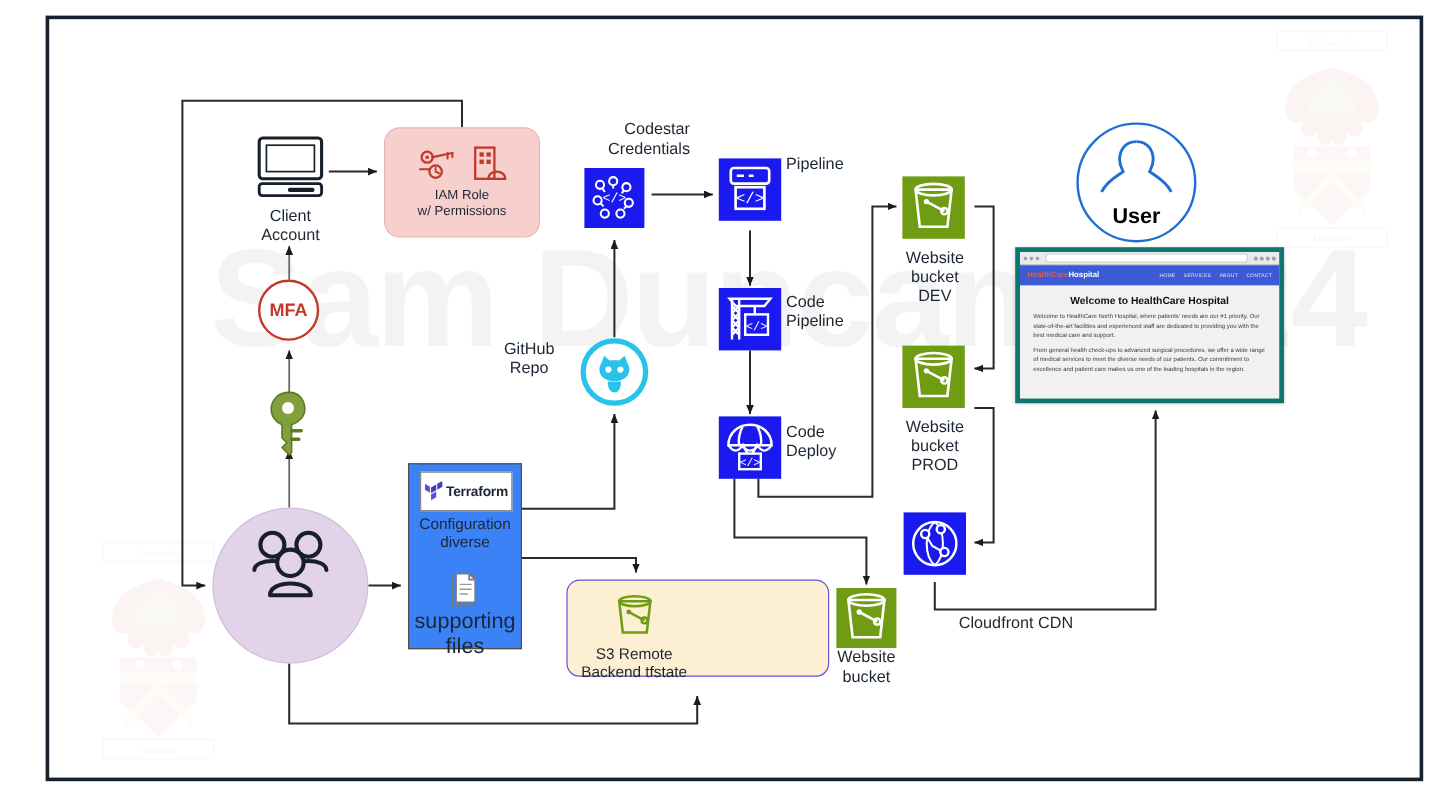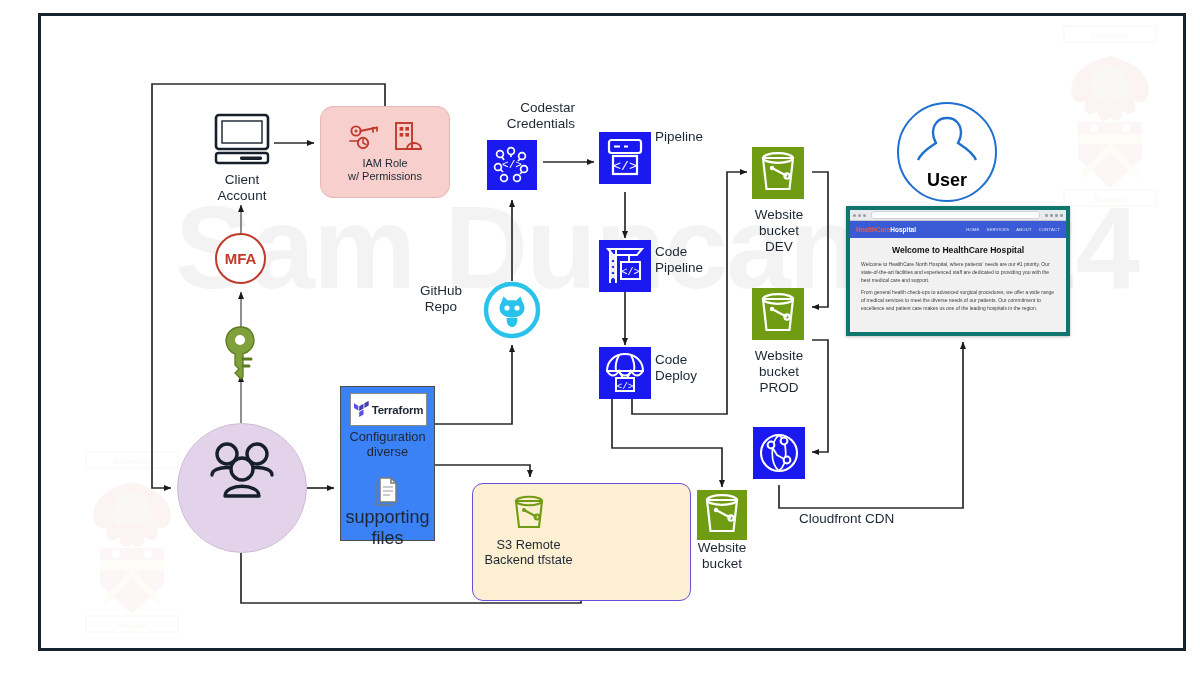--- a/index.html
+++ b/index.html
@@ -65,21 +65,21 @@
      display:flex;align-items:center;justify-content:center;gap:3px;}
   .tfwhite .tw{font-size:11.5px;font-weight:700;color:#1d2733;letter-spacing:-.2px;}
   .tfcard .t1{position:absolute;left:0;top:42px;width:100%;text-align:center;
      font-size:12.8px;line-height:1.18;color:#1d2733;white-space:pre-line;}
   .tfcard .docic{position:absolute;left:0;top:88px;width:100%;height:32px;
      display:flex;justify-content:center;align-items:center;}
   .tfcard .t2{position:absolute;left:0;top:120px;width:100%;text-align:center;
      font-size:18px;line-height:1.18;color:#1d2733;white-space:pre-line;}
 
   
-  .backend{position:absolute;left:472px;top:483px;width:219px;height:118px;
+  .backend{position:absolute;left:472px;top:483px;width:219px;height:81px;
      background:#fcefd2;border:1.8px solid #6a4fd8;border-radius:11px;box-sizing:border-box;}
   .backend .cell{position:absolute;top:8px;width:105px;}
   .backend .cell .ic{height:42px;display:flex;justify-content:center;align-items:center;}
   .backend .cell .t{text-align:center;font-size:12.8px;line-height:1.2;
      color:#1d2733;margin-top:3px;white-space:pre-line;}
   .backend .c1{left:3px;} .backend .c2{left:111px;}
 
   
   .usercircle{position:absolute;left:897px;top:102px;width:100px;height:100px;
      border:2.4px solid #1f6fd0;border-radius:50%;background:#fff;box-sizing:border-box;}

